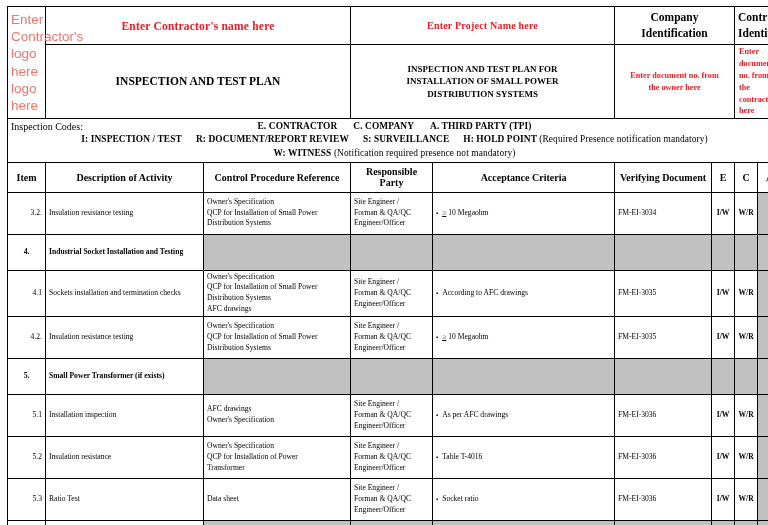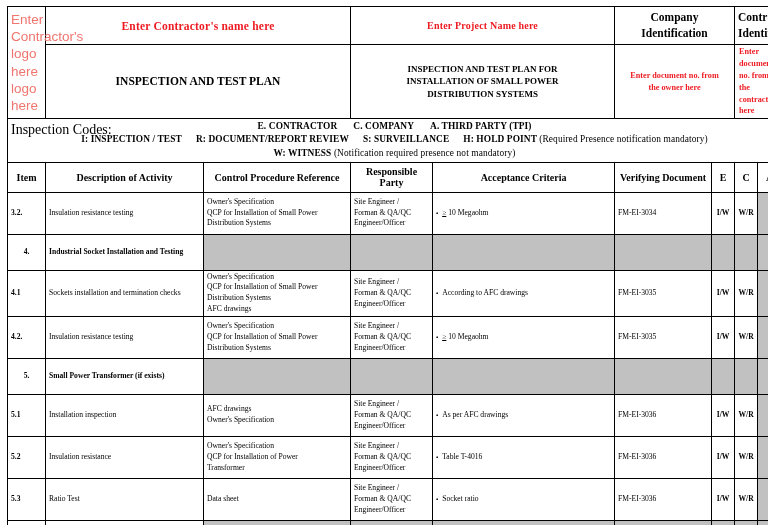--- a/index.html
+++ b/index.html
@@ -85,21 +85,21 @@
   }
   .codes-l1 {
     position: relative;
     height: 13px;
   }
   .codes-label {
     position: absolute;
     left: 0;
     top: 0;
     font-weight: normal;
-    font-size: 14px;
+    font-size: 10px;
   }
   .codes-l1 .codes-mid {
     text-align: center;
     font-weight: bold;
     letter-spacing: .1px;
   }
   .codes-l2, .codes-l3 {
     text-align: center;
     font-weight: bold;
     letter-spacing: .1px;
@@ -113,24 +113,23 @@
     text-align: center;
     font-weight: bold;
     font-size: 10px;
     height: 30px;
     vertical-align: middle;
   }
 
   
   .r td { font-size: 7.6px; line-height: 1.42; }
   .c-item {
-    text-align: left;
+    text-align: right;
     font-size: 7.8px;
     vertical-align: middle;
-    font-weight: bold;
   }
   .c-desc {
     padding-left: 6px;
     vertical-align: middle;
   }
   .c-proc { vertical-align: middle; padding-left: 4px; }
   .c-party { vertical-align: middle; padding-left: 3px; }
   .c-acc { vertical-align: middle; padding-left: 6px; }
   .c-doc { vertical-align: middle; }
   .c-eca {

